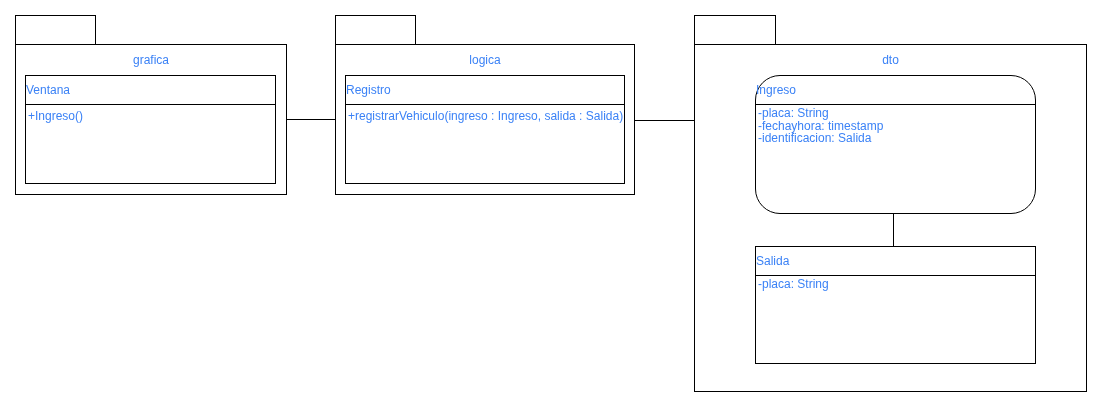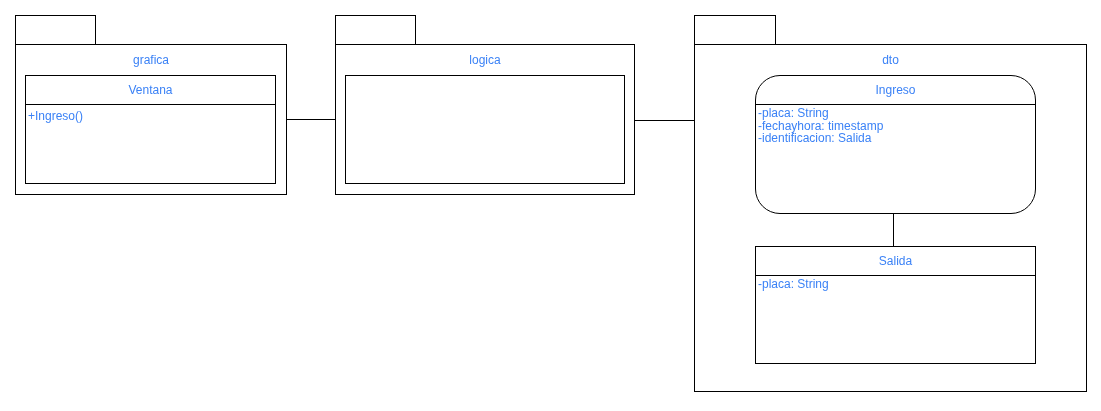--- a/index.html
+++ b/index.html
@@ -31,21 +31,20 @@
   
   .cls {
     display: flex;
     flex-direction: column;
   }
   .cls-name {
     height: 29px;
     line-height: 28px;
     flex: 0 0 29px;
     border-bottom: 1.33px solid #000000;
-    text-align: center;
     box-sizing: border-box;
   }
   .cls-attrs {
     flex: 1 1 auto;
     padding: 2px 2px 0 2px;
     line-height: 12.5px;
     box-sizing: border-box;
   }
   .cls-methods-top {          
     flex: 1 1 auto;
@@ -87,20 +86,24 @@
     <div class="cls-methods-top">
       <div>+Ingreso()</div>
     </div>
   </div>
 
   <div class="shape pkg-tab" style="left:335px; top:15px; width:81px; height:30px;"></div>
   <div class="shape pkg-body" style="left:335px; top:44px; width:300px; height:151px;">
     <div class="pkg-title">logica</div>
   </div>
   <div class="shape cls" style="left:345px; top:75px; width:280px; height:109px;">
+    <div class="cls-name">Registro</div>
+    <div class="cls-methods-top">
+      <div>+registrarVehiculo(ingreso : Ingreso, salida : Salida)</div>
+    </div>
   </div>
 
   <div class="shape pkg-tab" style="left:694px; top:15px; width:82px; height:30px;"></div>
   <div class="shape pkg-body" style="left:694px; top:44px; width:393px; height:348px;">
     <div class="pkg-title">dto</div>
   </div>
 
   <div class="shape cls" style="left:755px; top:75px; width:281px; height:139px;border-radius:25px;">
     <div class="cls-name">Ingreso</div>
     <div class="cls-attrs">

